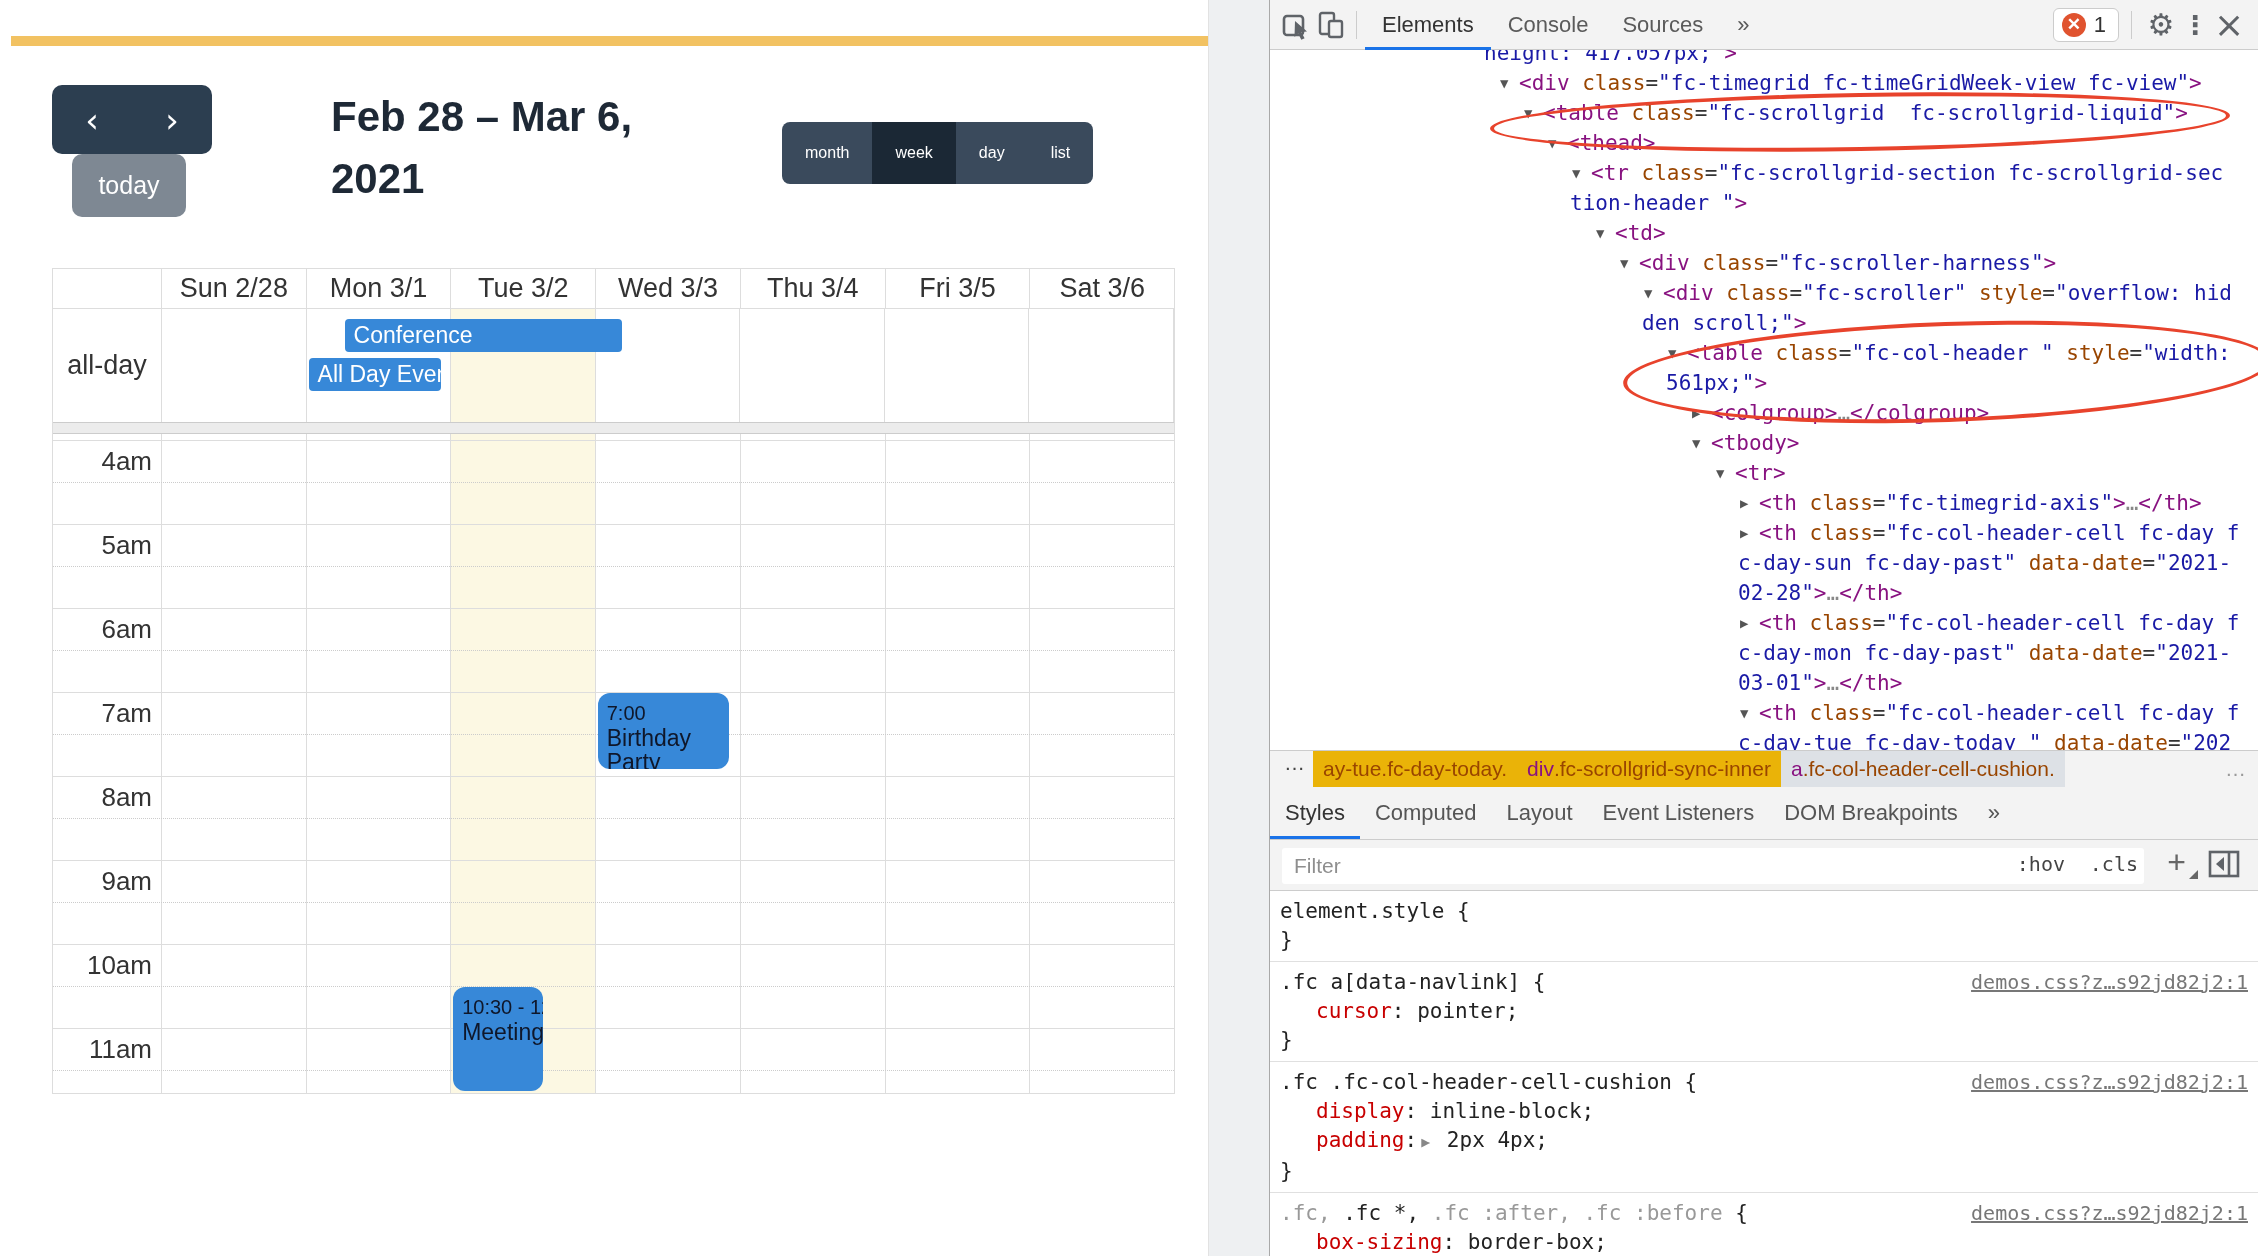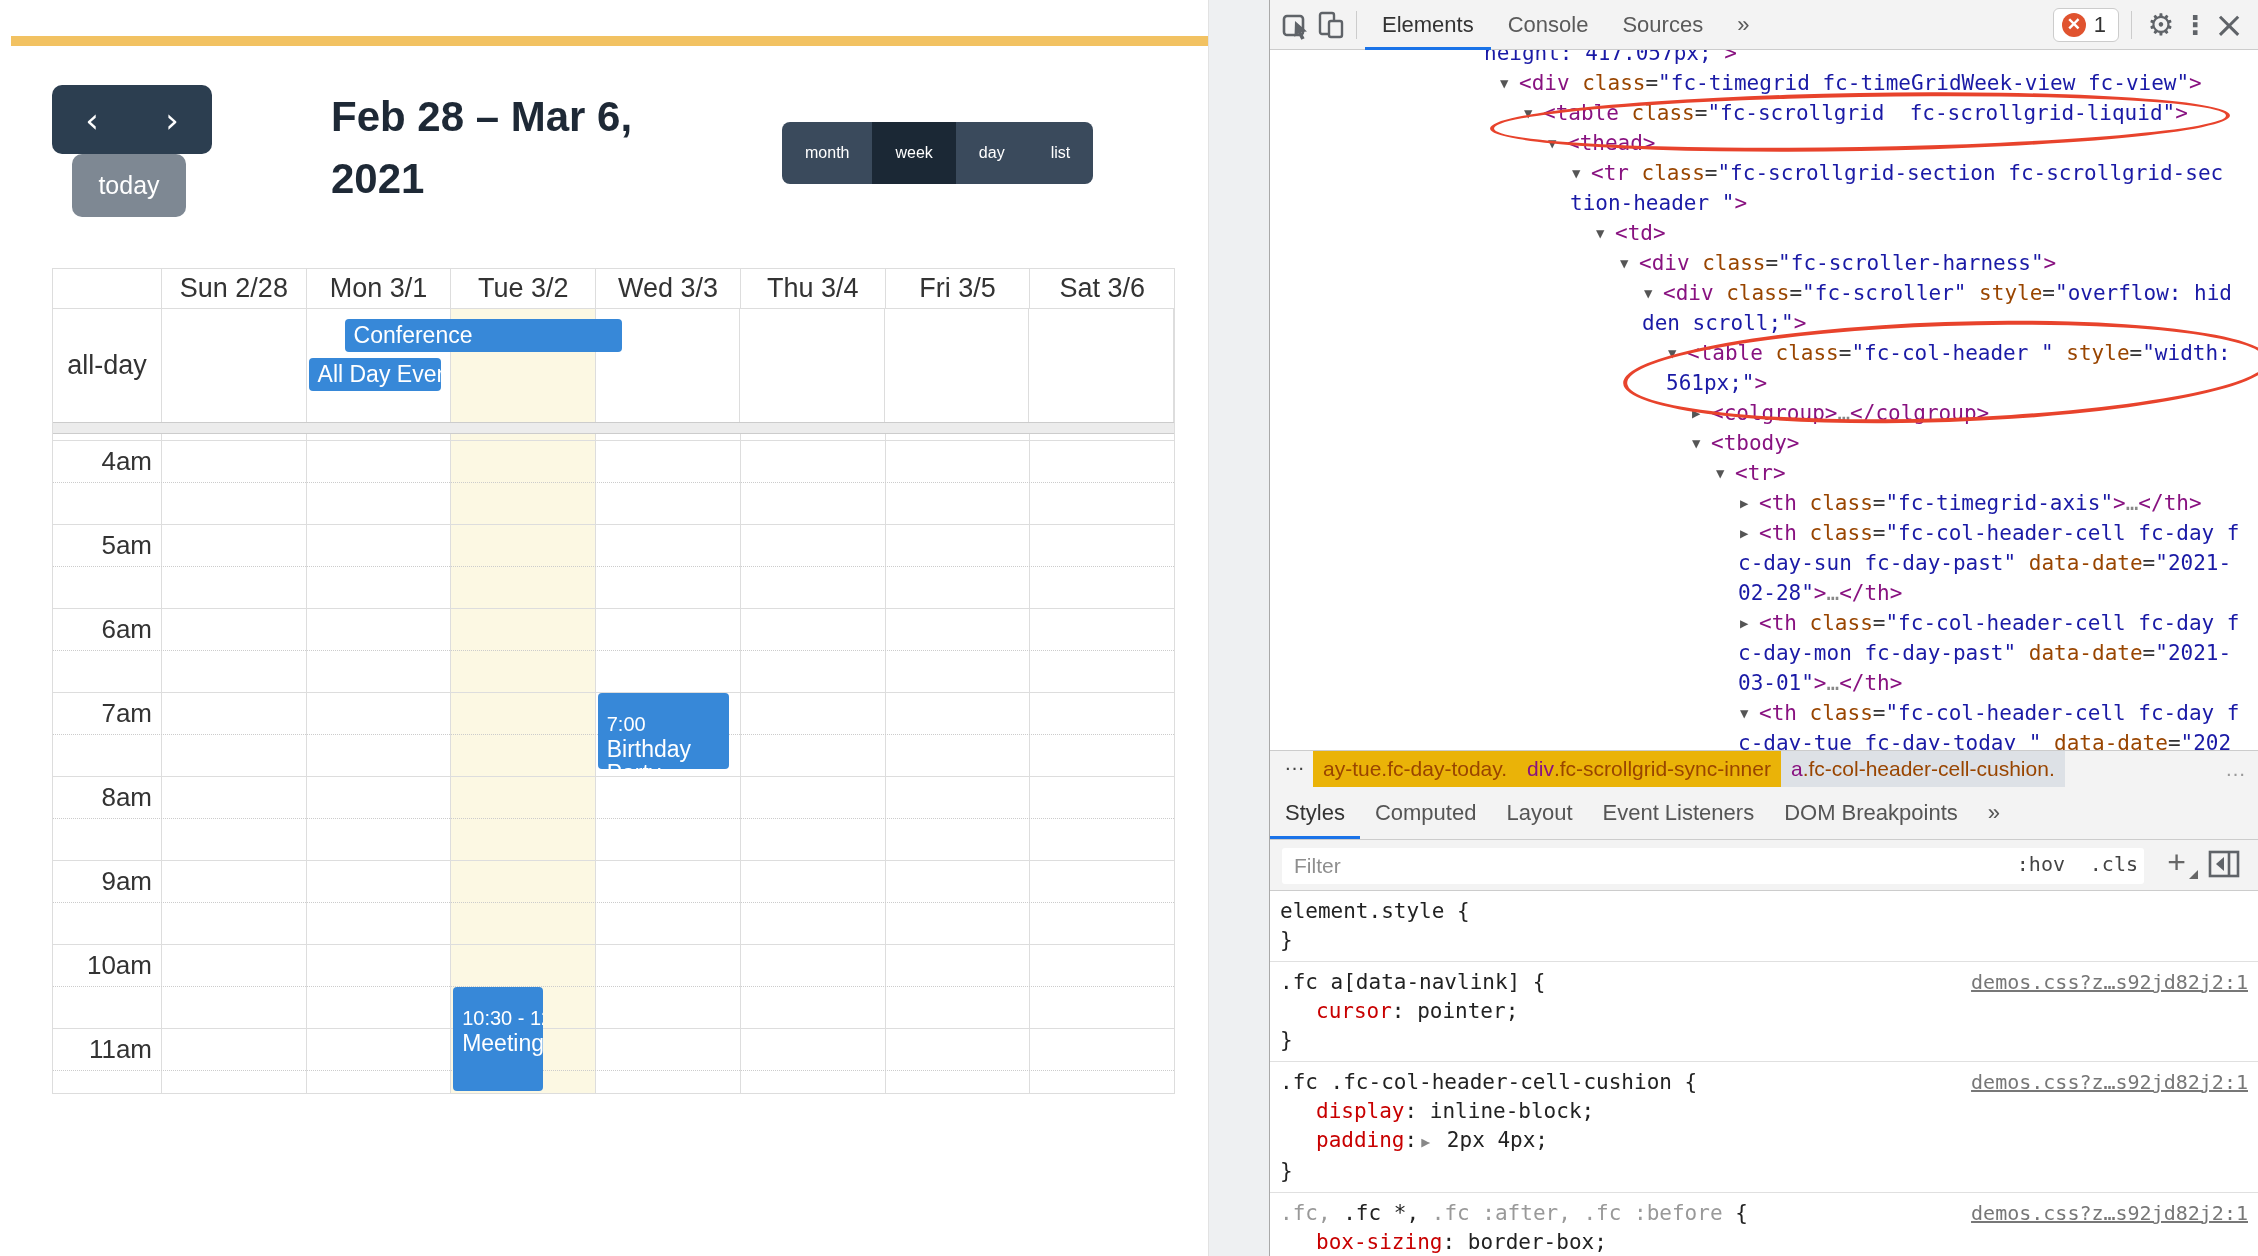--- a/index.html
+++ b/index.html
@@ -35,21 +35,21 @@
   .ad-event { position:absolute; height:33px; background:#3788d8; border-radius:4px; color:#fff;
         font-size:23px; line-height:32px; padding:0 9px; overflow:hidden; white-space:nowrap; cursor:pointer; }
   .divider { height:12px; background:#ececec; border-top:1px solid #ccc; border-bottom:1px solid #ccc; }
   .cal-grid { position:relative; height:659px; overflow:hidden; }
   .grid-cols { position:absolute; inset:0; display:flex; }
   .grid-cols .axis { width:109px; border-right:1px solid #ddd; flex:none; }
   .grid-cols .dcol { flex:1; border-right:1px solid #ddd; }
   .hline { position:absolute; left:0; right:0; height:0; border-top:1px solid #ddd; }
   .hline.dot { border-top:1px dotted #ccc; }
   .hlabel { position:absolute; width:99px; text-align:right; font-size:26px; color:#333; }
-  .t-event { position:absolute; background:#3788d8; border-radius:4px; color:#ffffff; padding:19px 9px; overflow:hidden; cursor:pointer; }
+  .t-event { position:absolute; background:#3788d8; border-radius:12px; color:#0f172a; padding:8px 9px; overflow:hidden; cursor:pointer; }
   .t-time { font-size:20px; line-height:25px; white-space:nowrap; }
   .t-title { font-size:23px; line-height:24px; }
 
   
   .gap-strip { position:absolute; left:1208px; top:0; width:61px; height:1256px; background:#eef0f2; border-left:1px solid #e2e2e2; }
 
   
   .dt { position:absolute; left:1269px; top:0; width:989px; height:1256px; background:#fff;
         border-left:1px solid #a9a9a9; overflow:hidden; }
   .dt-toolbar { position:absolute; left:0; top:0; right:0; height:50px; background:#f3f3f3;

